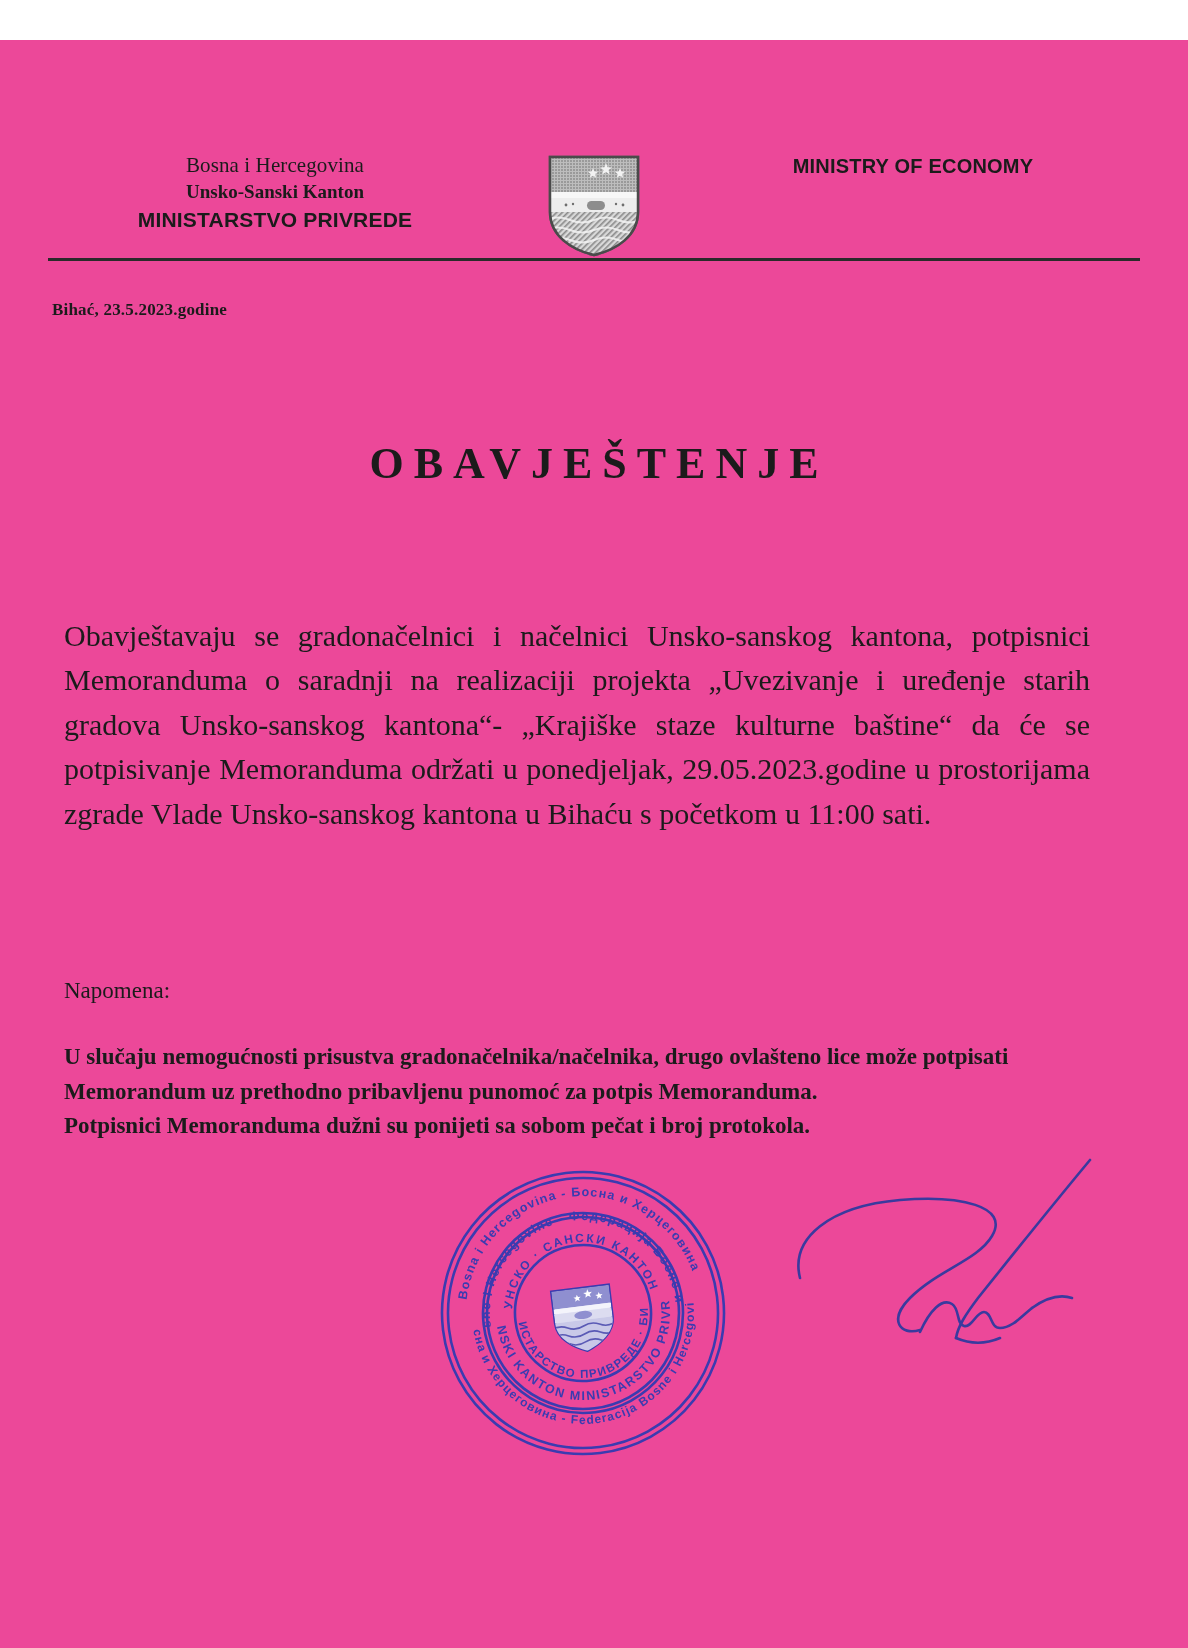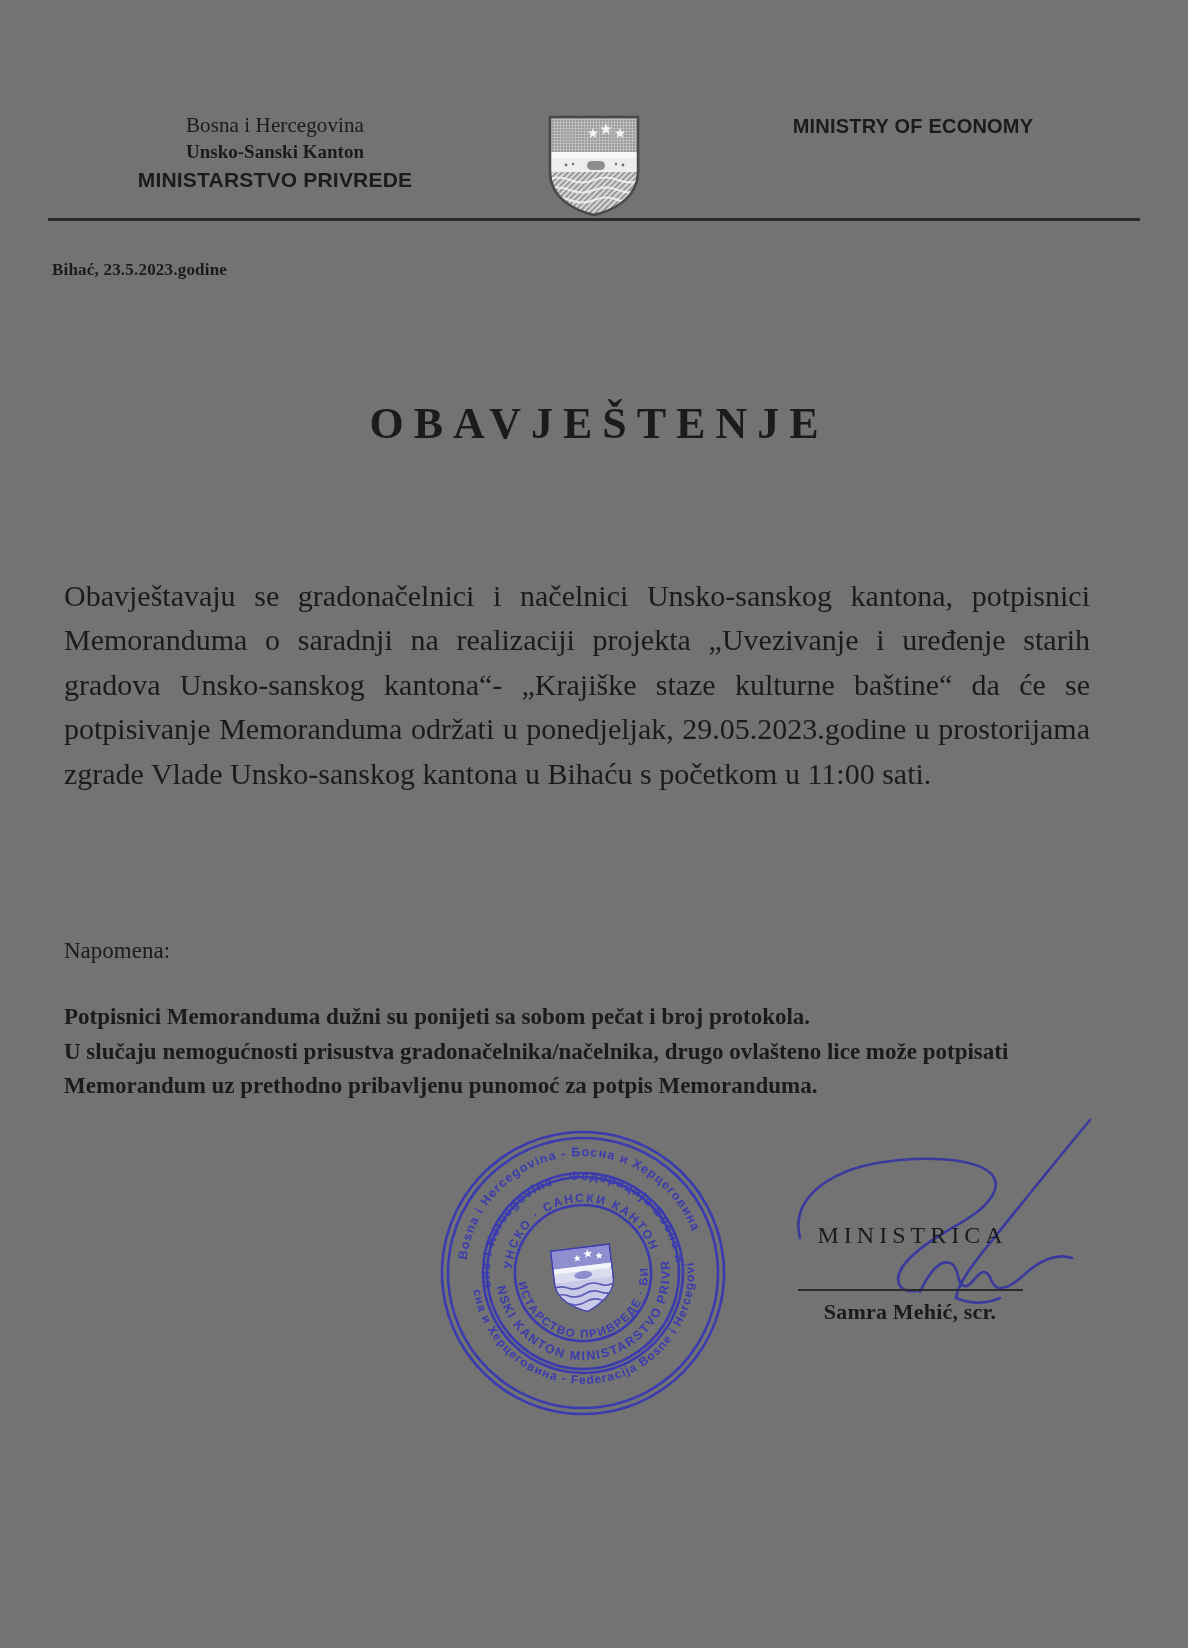--- a/index.html
+++ b/index.html
@@ -12,21 +12,22 @@
     height: 1648px;
     position: relative;
     font-family: "Liberation Serif", "DejaVu Serif", serif;
     color: #1b1b1b;
     overflow: hidden;
   }
 
   .page {
     position: absolute;
     inset: 0;
-    background: #737373;
+    background: #ec4899;
+    margin-top: 40px;
   }
 
   
   .letterhead {
     position: absolute;
     top: 112px;
     left: 60px;
     right: 60px;
     height: 108px;
     display: flex;
@@ -255,22 +256,22 @@
   <div class="datum">Bihać, 23.5.2023.godine</div>
 
   <div class="naslov">OBAVJEŠTENJE</div>
 
   <div class="telo">
     <p>Obavještavaju se gradonačelnici i načelnici Unsko-sanskog kantona, potpisnici Memoranduma o saradnji na realizaciji projekta „Uvezivanje i uređenje starih gradova Unsko-sanskog kantona“- „Krajiške staze kulturne baštine“ da će se potpisivanje Memoranduma održati u ponedjeljak, 29.05.2023.godine u prostorijama zgrade Vlade Unsko-sanskog kantona u Bihaću  s početkom u 11:00 sati.</p>
   </div>
 
   <div class="napomena-naslov">Napomena:</div>
   <div class="napomena-telo">
+    <p>U slučaju nemogućnosti prisustva gradonačelnika/načelnika, drugo ovlašteno lice može potpisati  Memorandum uz prethodno pribavljenu punomoć za potpis Memoranduma.</p>
     <p>Potpisnici Memoranduma dužni su ponijeti sa sobom pečat i broj protokola.</p>
-    <p>U slučaju nemogućnosti prisustva gradonačelnika/načelnika, drugo ovlašteno lice može potpisati  Memorandum uz prethodno pribavljenu punomoć za potpis Memoranduma.</p>
   </div>
 
   <div class="pecat">
     <svg viewBox="0 0 290 290" width="290" height="290" aria-hidden="true">
       <defs>
         <path id="ringOuterTop" d="M 28,145 A 117,117 0 0 1 262,145"></path>
         <path id="ringOuterBot" d="M 34,145 A 111,111 0 0 0 256,145"></path>
         <path id="ringInnerTop" d="M 52,145 A 93,93 0 0 1 238,145"></path>
         <path id="ringInnerBot" d="M 58,145 A 87,87 0 0 0 232,145"></path>
         <path id="ringMidTop" d="M 74,145 A 71,71 0 0 1 216,145"></path>
@@ -335,19 +336,14 @@
   <svg class="svg-signature" viewBox="0 0 360 200" aria-hidden="true">
     <g fill="none" stroke="#3a3a9e" stroke-width="2.6" stroke-linecap="round">
       <path d="M40 130 C 30 90, 70 58, 140 52 C 200 47, 250 58, 232 88 C 218 112, 178 122, 150 150 C 128 172, 140 188, 160 182"></path>
       <path d="M330 12 C 290 60, 250 110, 218 150 C 206 166, 198 178, 196 190"></path>
       <path d="M160 184 C 170 162, 182 150, 192 156 C 200 161, 196 176, 204 178 C 212 180, 216 164, 224 164 C 232 164, 230 180, 240 180 C 252 180, 262 168, 272 160"></path>
       <path d="M272 160 C 286 150, 300 146, 312 150"></path>
       <path d="M196 190 C 210 196, 226 196, 240 190"></path>
     </g>
   </svg>
 
-  <div class="potpis-blok">
-    <div class="ministrica">MINISTRICA</div>
-    <div class="potpis-linija"></div>
-    <div class="potpis-ime">Samra Mehić, scr.</div>
-  </div>
 
 </div>
 
 </body></html>

